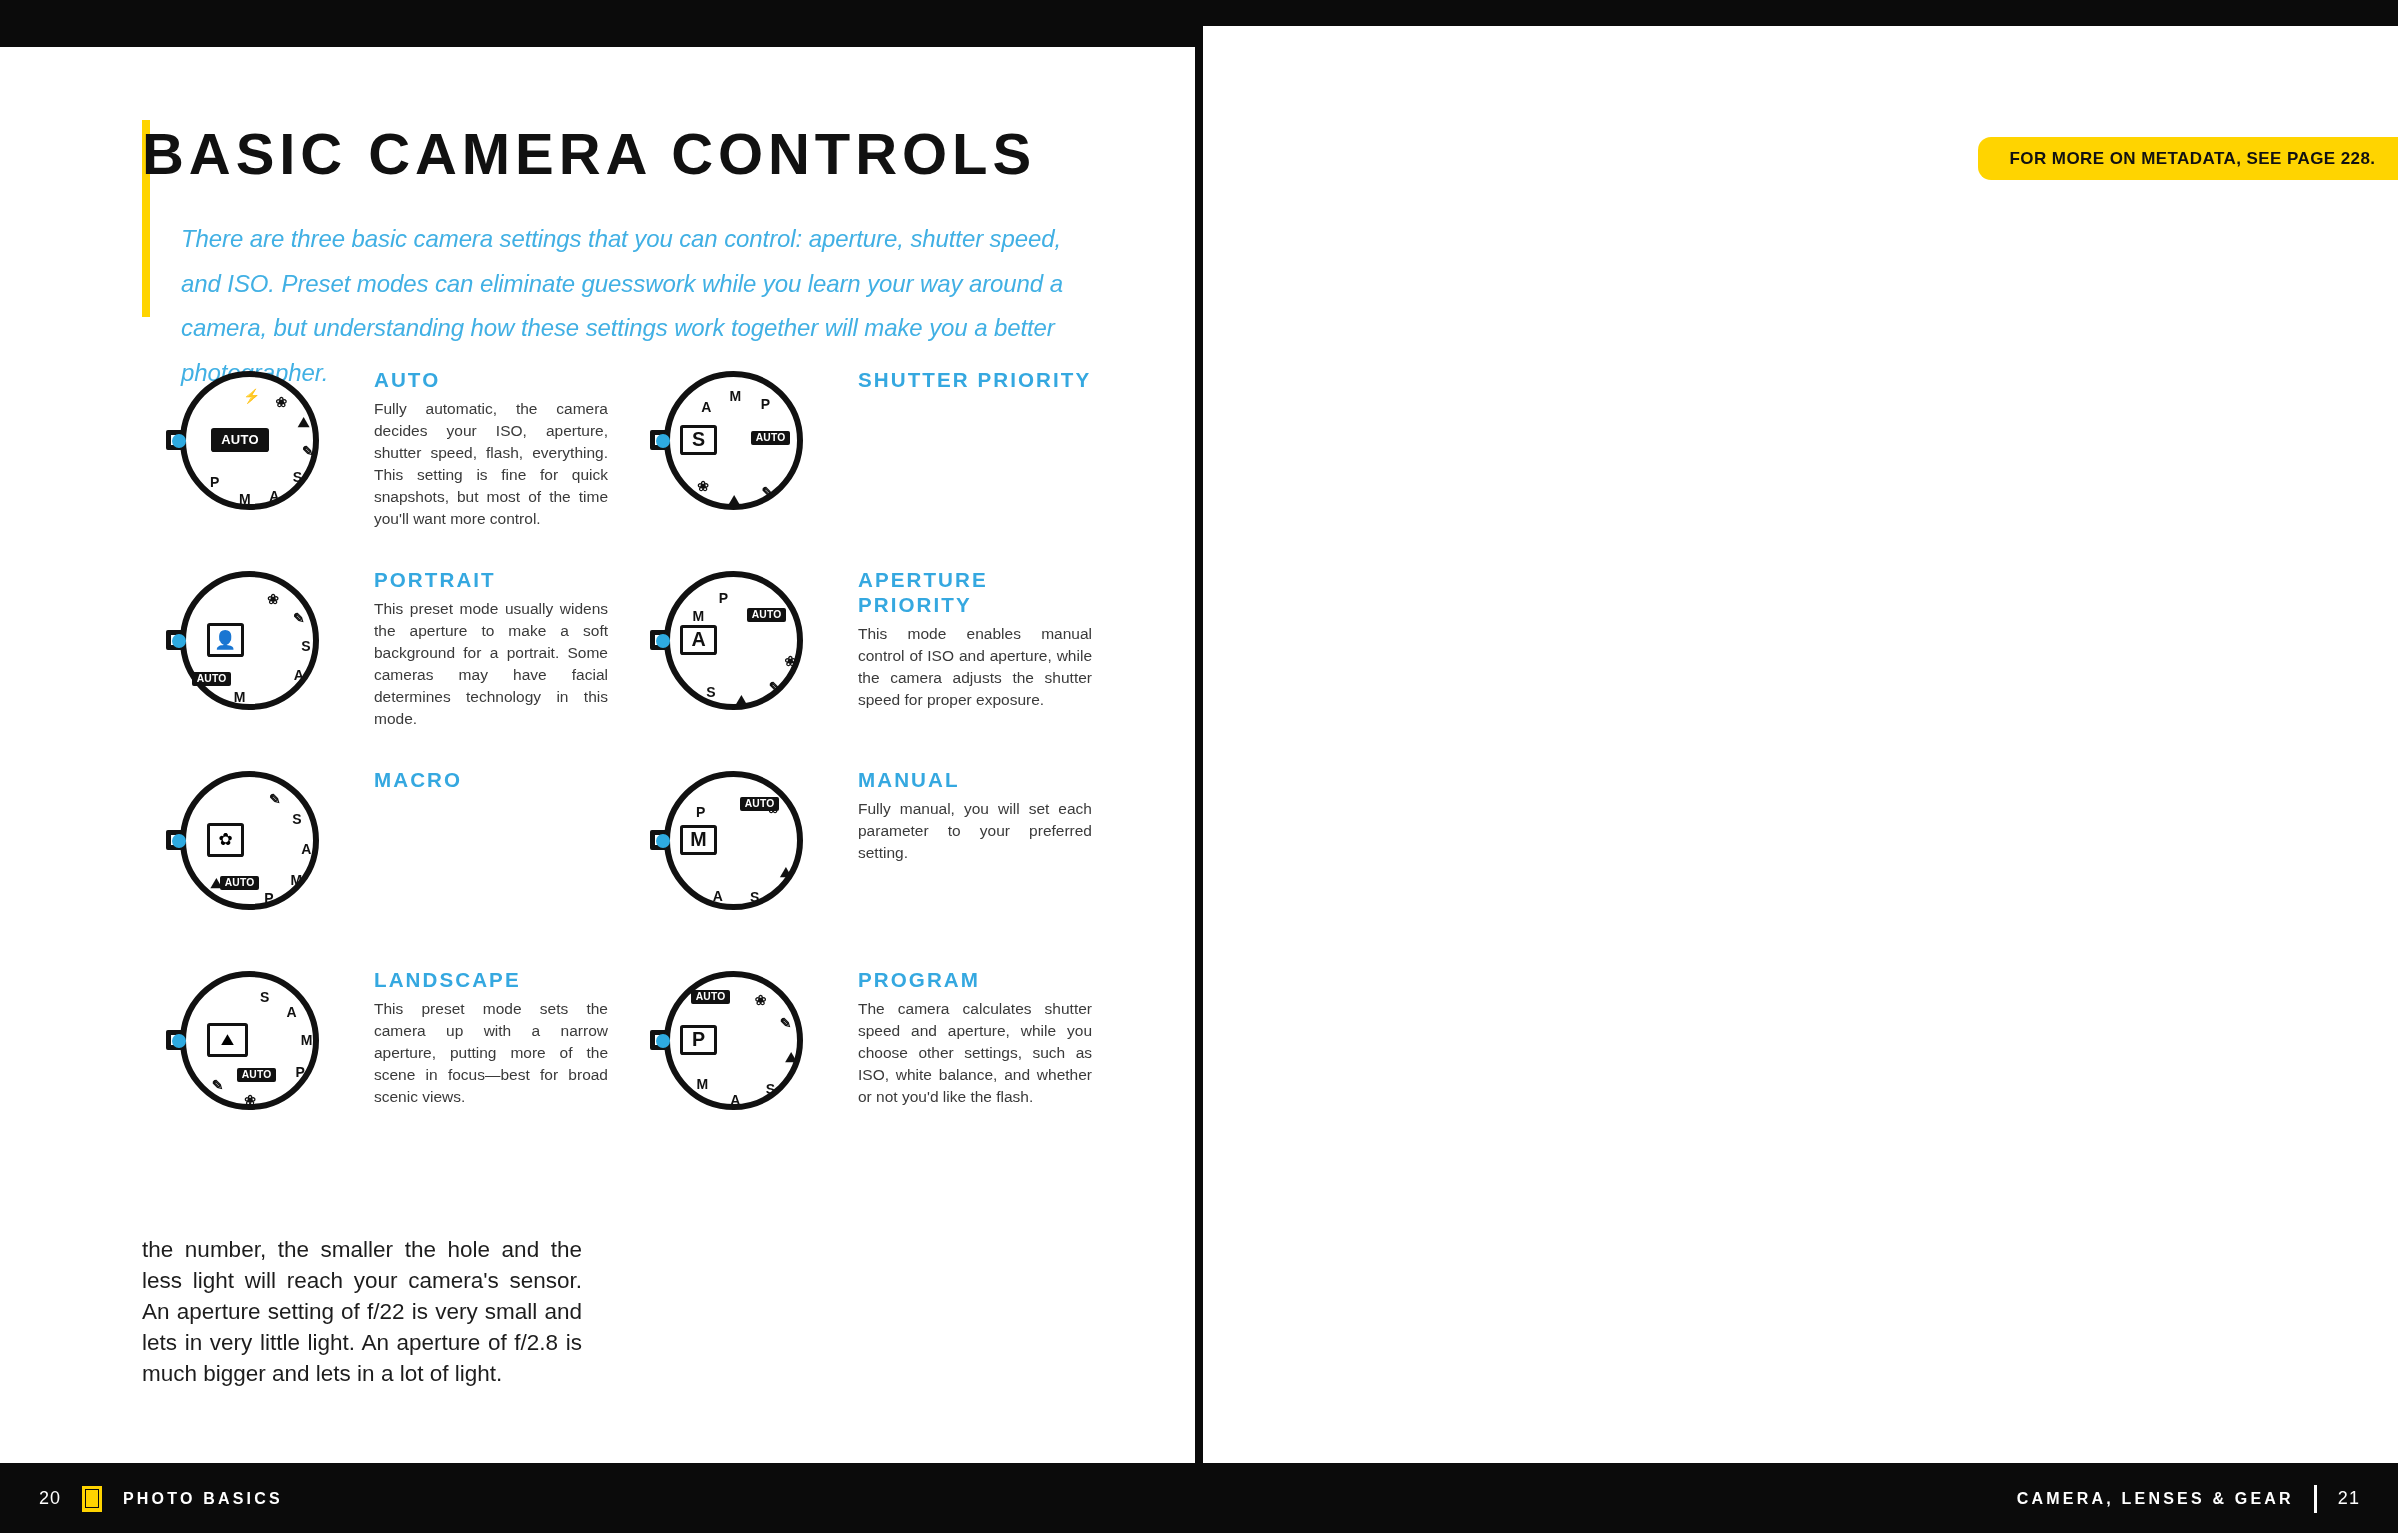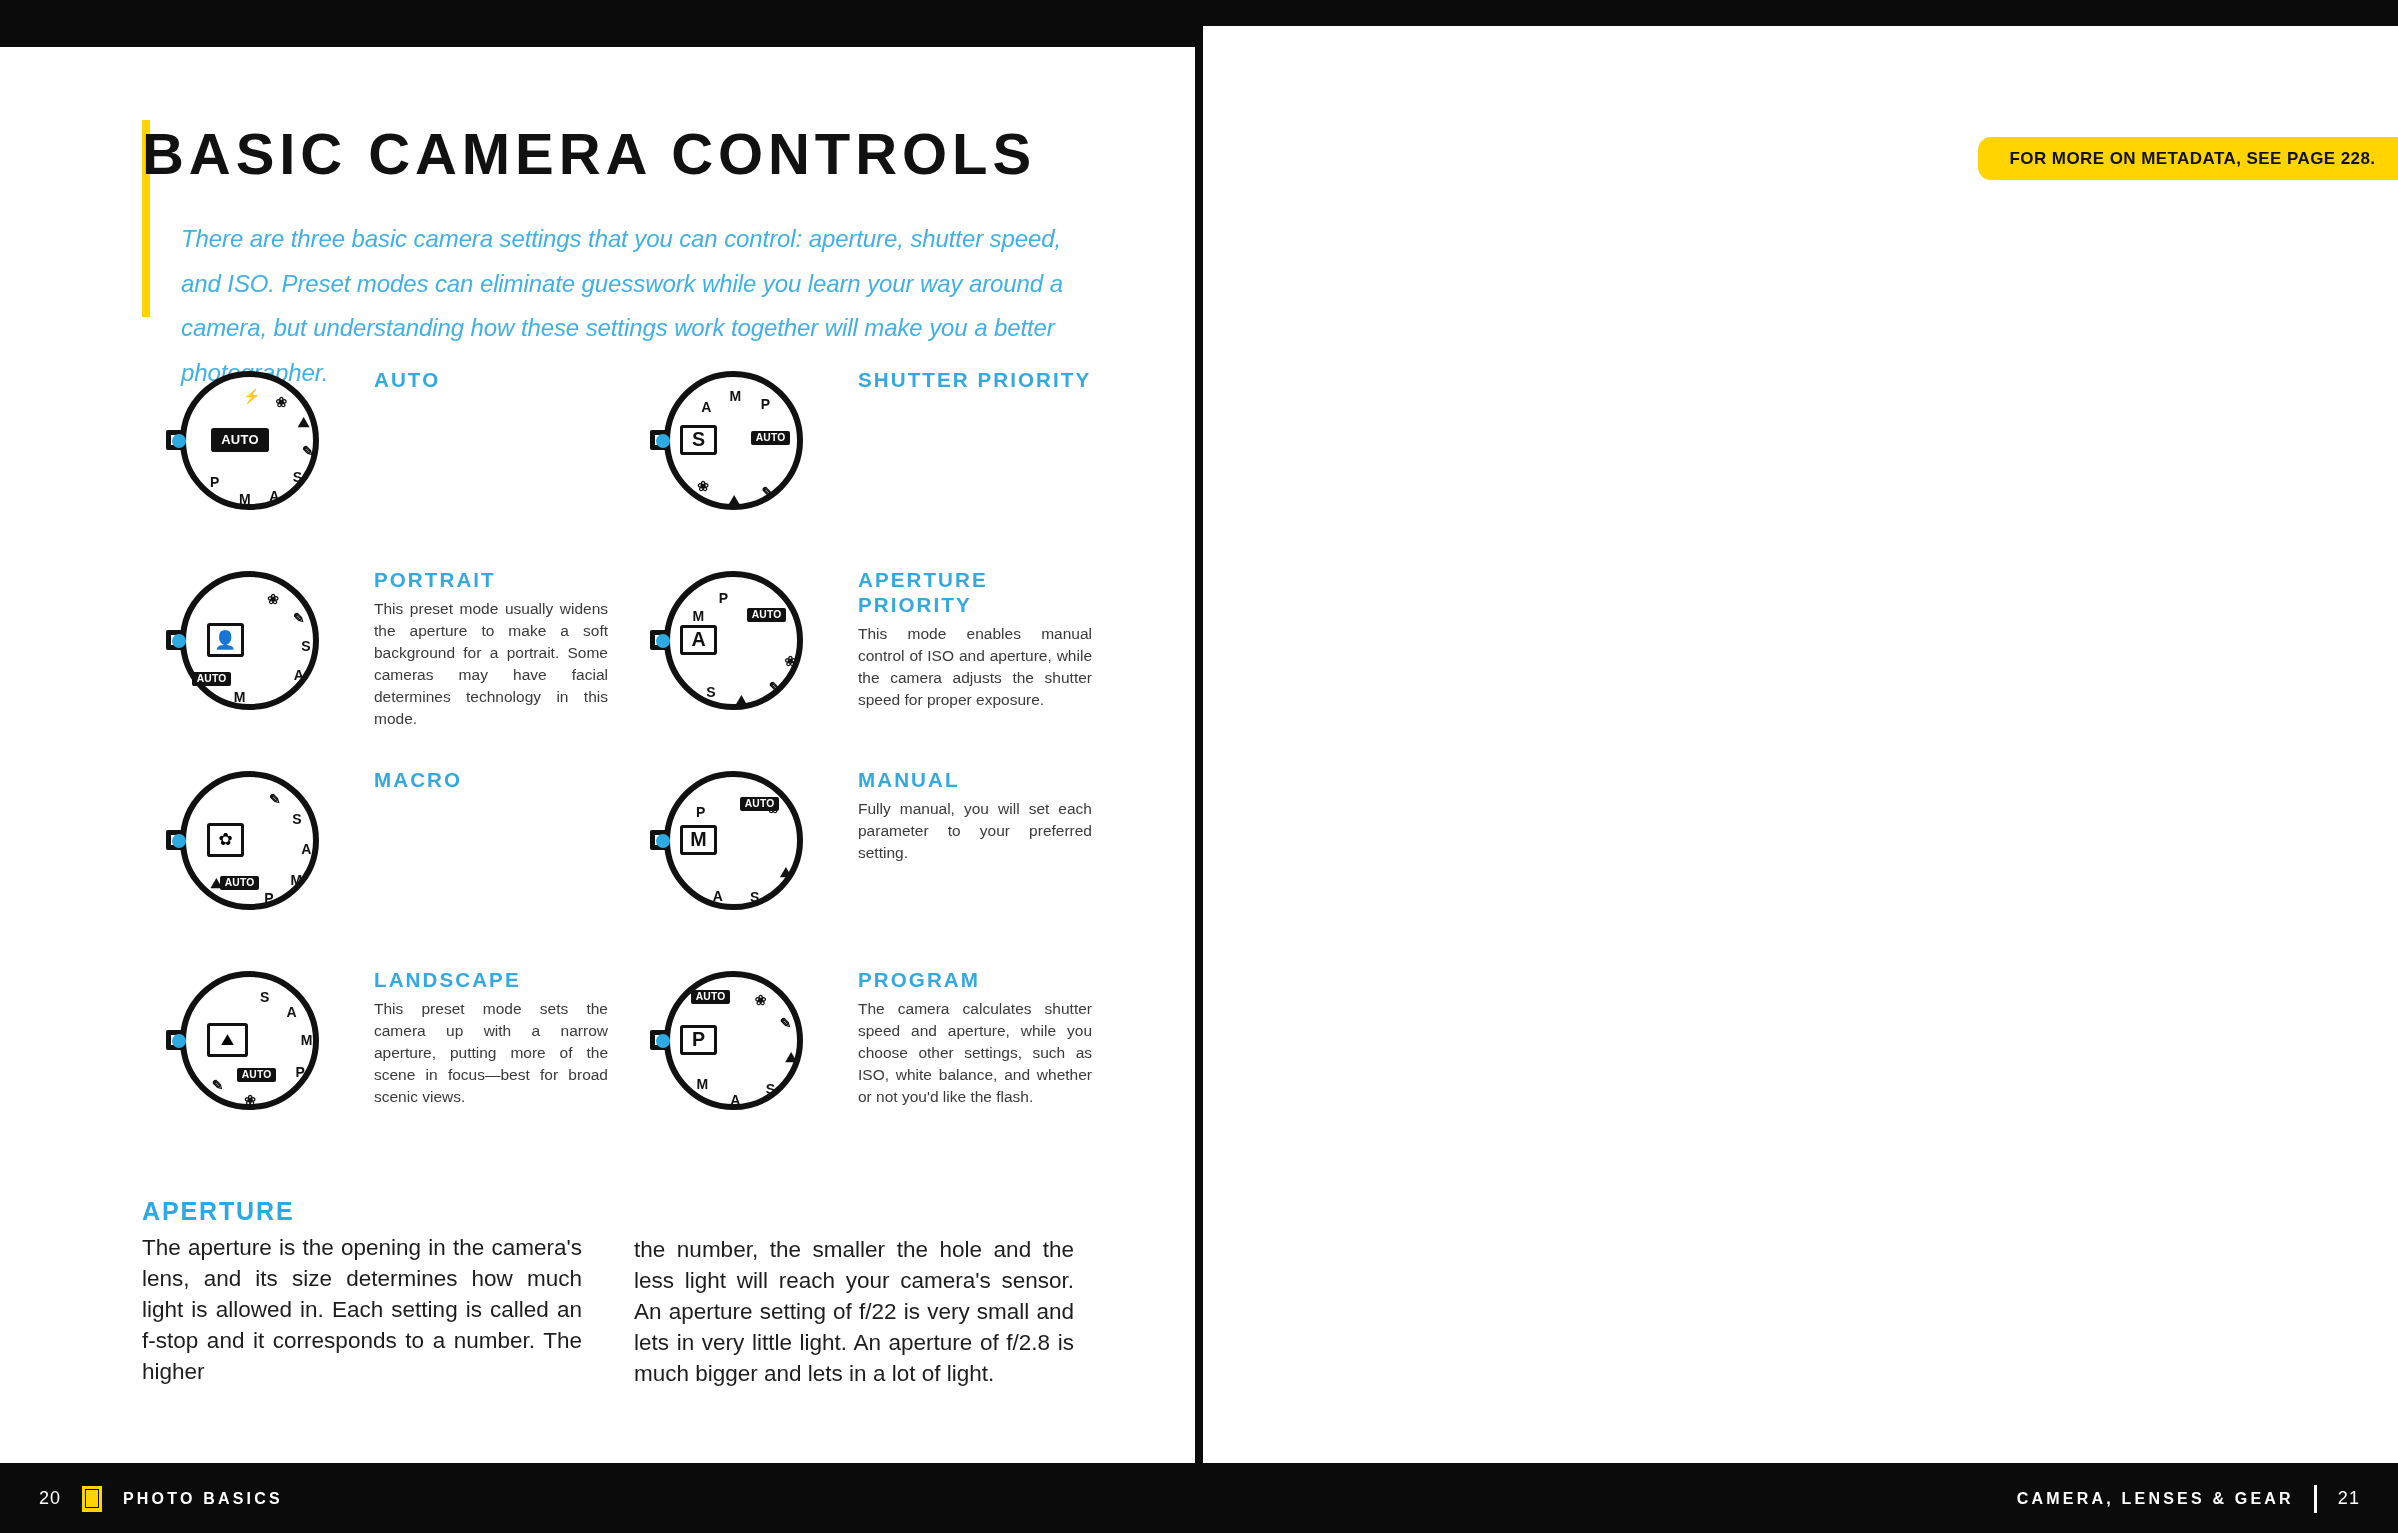--- a/index.html
+++ b/index.html
@@ -146,20 +146,21 @@
               <span style="transform:rotate(44deg) translate(51px,-9.4px) rotate(-44deg)">S</span>
               <span style="transform:rotate(78deg) translate(51px,-9.4px) rotate(-78deg)">A</span>
               <span style="transform:rotate(112deg) translate(51px,-9.4px) rotate(-112deg)">M</span>
               <span style="transform:rotate(150deg) translate(51px,-9.4px) rotate(-150deg)">P</span>
               <span style="transform:rotate(-88deg) translate(52px,-7.5px) rotate(88deg)">⚡</span>
             </div>
             <div class="badge sel-box lbl" style="left:45px; top:57px; width:58px; height:24px; font-size:13px; background:#111; color:#fff; border:none;">AUTO</div>
           </div>
           <div class="dial-text">
             <div class="dial-name">AUTO</div>
+            <div class="dial-desc">Fully automatic, the camera decides your ISO, aperture, shutter speed, flash, everything. This setting is fine for quick snapshots, but most of the time you'll want more control.</div>
           </div>
         </div>
 
         <div class="dial-cell col2">
           <div class="dial-art">
             <div class="dial-stem"></div>
             <div class="dial-dot"></div>
             <div class="dial-ring"></div>
             <div class="dial-glyphs">
               <span style="transform:rotate(-118deg) translate(51px,-9.4px) rotate(118deg)">A</span>
@@ -315,24 +316,20 @@
           </div>
           <div class="dial-text">
             <div class="dial-name">PROGRAM</div>
             <div class="dial-desc">The camera calculates shutter speed and aperture, while you choose other settings, such as ISO, white balance, and whether or not you'd like the flash.</div>
           </div>
         </div>
       </div>
     </div>
 
     <div class="aperture-sec">
-      <div class="ap-col">
-        <div class="sec-head">APERTURE</div>
-        <div class="body-copy">The aperture is the opening in the camera's lens, and its size determines how much light is allowed in. Each setting is called an f-stop and it corresponds to a number. The higher</div>
-      </div>
       <div class="ap-col">
         <div class="body-copy nohead">the number, the smaller the hole and the less light will reach your camera's sensor. An aperture setting of f/22 is very small and lets in very little light. An aperture of f/2.8 is much bigger and lets in a lot of light.</div>
       </div>
     </div>
   </div>
 
   <div class="page-right">
 
     <div class="yellow-banner">FOR MORE ON METADATA, SEE PAGE 228.</div>
 

